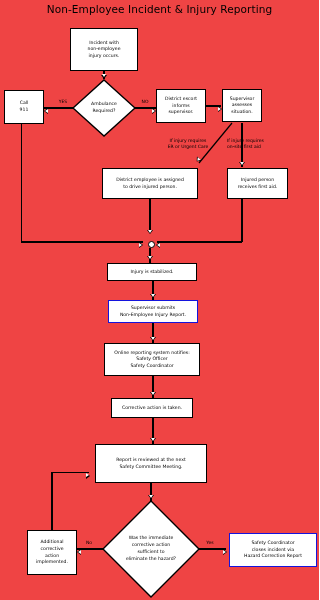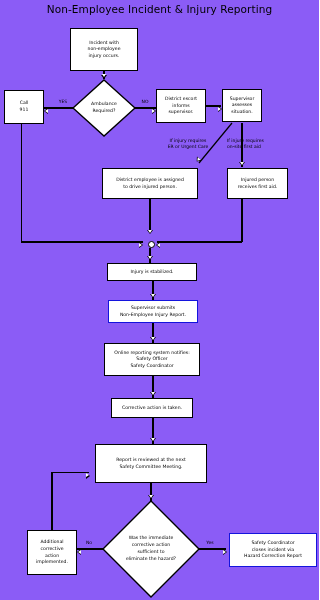--- a/index.html
+++ b/index.html
@@ -4,21 +4,21 @@
 <style>
   html,body{margin:0;padding:0;background:#ffffff;}
   body{
     font-family:"DejaVu Sans", sans-serif;
     color:#000000;
   }
   #page{
     position:relative;
     width:319px;
     height:600px;
-    background:#8b5cf6;
+    background:#ef4444;
     overflow:hidden;
   }
   #title{
     position:absolute;
     left:0;top:3px;
     width:319px;
     text-align:center;
     font-size:10.5px;
     font-family:"DejaVu Sans", sans-serif;
     color:#000;

